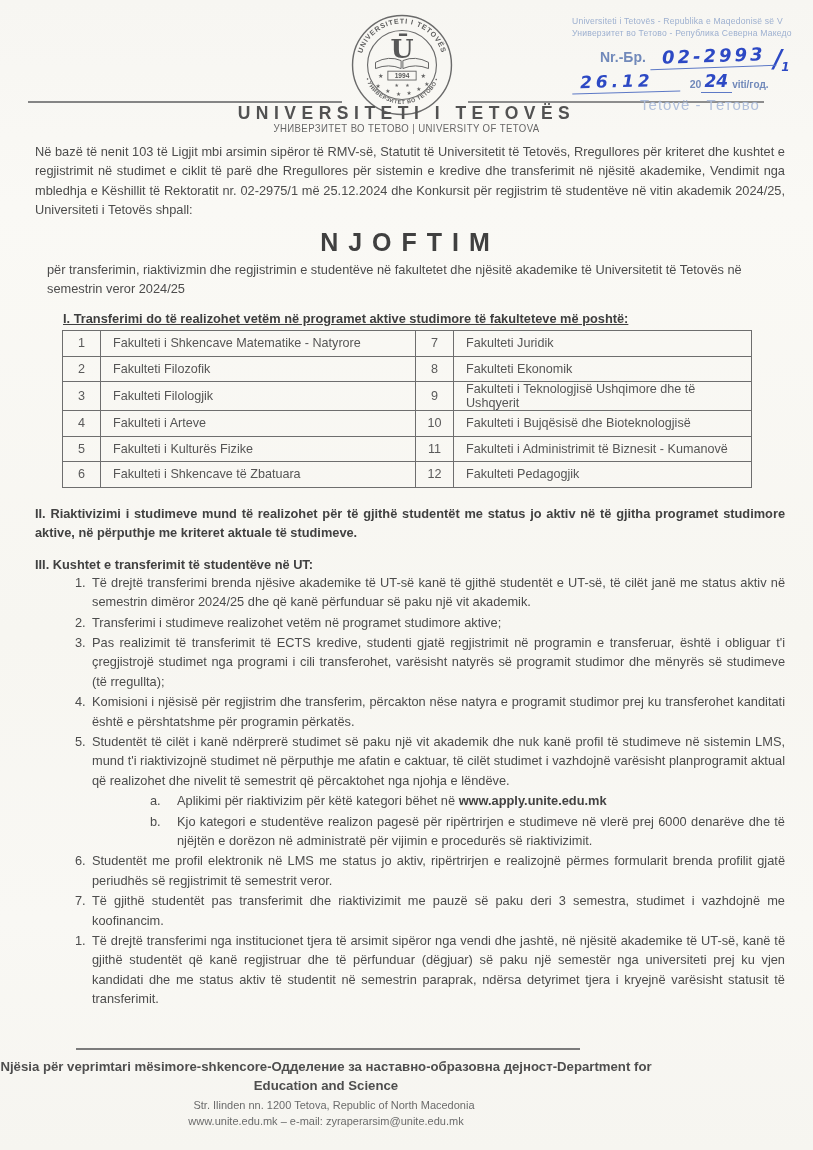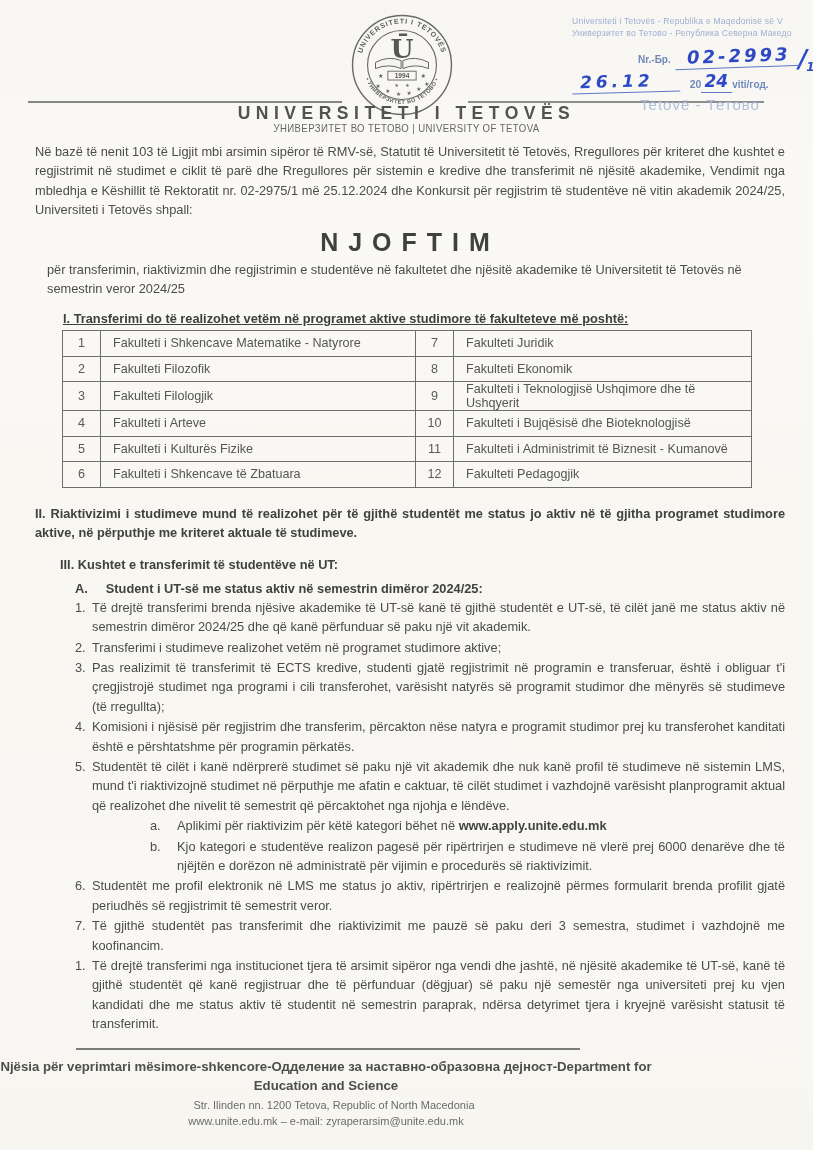--- a/index.html
+++ b/index.html
@@ -21,21 +21,21 @@
 
   .rule-left  { position: absolute; left: 28px;  top: 101px; width: 314px; height: 2px; background: #858585; }
   .rule-right { position: absolute; left: 468px; top: 101px; width: 296px; height: 2px; background: #8d8d8d; }
 
   .head-right { position: absolute; left: 572px; top: 15px; width: 256px; }
   .hr-line1, .hr-line2 {
     font-size: 8.6px; color: #9db0d0; letter-spacing: 0.2px;
     line-height: 12px; white-space: nowrap; overflow: hidden;
   }
   .nr-row { margin-top: 6px; margin-left: 28px; display: flex; align-items: flex-end; }
-  .nr-label { font-size: 10px; font-weight: bold; color: #7189ba; padding-bottom: 3px; margin-left: 38px; }
+  .nr-label { font-size: 14px; font-weight: bold; color: #7189ba; padding-bottom: 3px; }
   .hw { font-family: "DejaVu Sans", sans-serif; font-style: italic; color: #2d49c4; }
   .nr-main {
     font-size: 18px; font-weight: bold; letter-spacing: 3px;
     border-bottom: 1.5px solid #5d79c6; padding: 0 10px 1px 12px;
     transform: rotate(-2deg); margin-left: 4px;
   }
   .nr-slash { font-size: 24px; font-weight: bold; line-height: 18px; margin-left: -2px; }
   .nr-frac  { font-size: 12px; font-weight: bold; position: relative; top: 6px; left: -1px; }
   .date-row { margin-top: 3px; display: flex; align-items: flex-end; }
   .date-day {
@@ -80,21 +80,21 @@
   }
   table.faculties td { border: 1.6px solid #6e6e6e; height: 25.5px; }
   td.no  { width: 38px; text-align: center; color: #5a5a5a; }
   td.fac { padding-left: 12px; }
   td.fac.left { width: 315px; }
 
   .sec2 {
     margin-top: 16px; font-size: 12.8px; font-weight: bold; line-height: 19.5px;
     text-align: justify; color: #414141;
   }
-  .sec3-heading { margin-top: 14px; font-size: 12.8px; font-weight: bold; color: #414141; margin-left: 25px; }
+  .sec3-heading { margin-top: 14px; font-size: 12.8px; font-weight: bold; color: #414141; }
 
   .part-heading { margin: 9px 0 2px 40px; font-size: 12.8px; font-weight: bold; color: #414141; }
   .part-heading .pl { margin-right: 18px; }
   .part-heading-b { margin: 26px 0 2px 40px; font-size: 12.8px; font-weight: bold; color: #414141; }
 
   ul.items { list-style: none; margin-left: 40px; }
   ul.items li { display: flex; font-size: 12.8px; line-height: 19.4px; color: #4c4c4c; margin-top: 1px; }
   ul.items li .num { flex: 0 0 17px; }
   ul.items li .txt { flex: 1; text-align: justify; }
 
@@ -222,23 +222,20 @@
           <td class="no">12</td>
           <td class="fac">Fakulteti Pedagogjik</td>
         </tr>
       </tbody>
     </table>
 
     <p class="sec2">II. Riaktivizimi i studimeve mund të realizohet për të gjithë studentët me status jo aktiv në të gjitha programet studimore aktive, në përputhje me kriteret aktuale të studimeve.</p>
 
     <div class="sec3-heading">III. Kushtet e transferimit të studentëve në UT:</div>
 
-    <div class="part-heading">
-      <span class="pl">A.</span><span>Student i UT-së me status aktiv në semestrin dimëror 2024/25:</span>
-    </div>
 
     <ul class="items">
       <li>
         <span class="num">1.</span>
         <span class="txt">Të drejtë transferimi brenda njësive akademike të UT-së kanë të gjithë studentët e UT-së, të cilët janë me status aktiv në semestrin dimëror 2024/25 dhe që kanë përfunduar së paku një vit akademik.</span>
       </li>
       <li>
         <span class="num">2.</span>
         <span class="txt">Transferimi i studimeve realizohet vetëm në programet studimore aktive;</span>
       </li>

